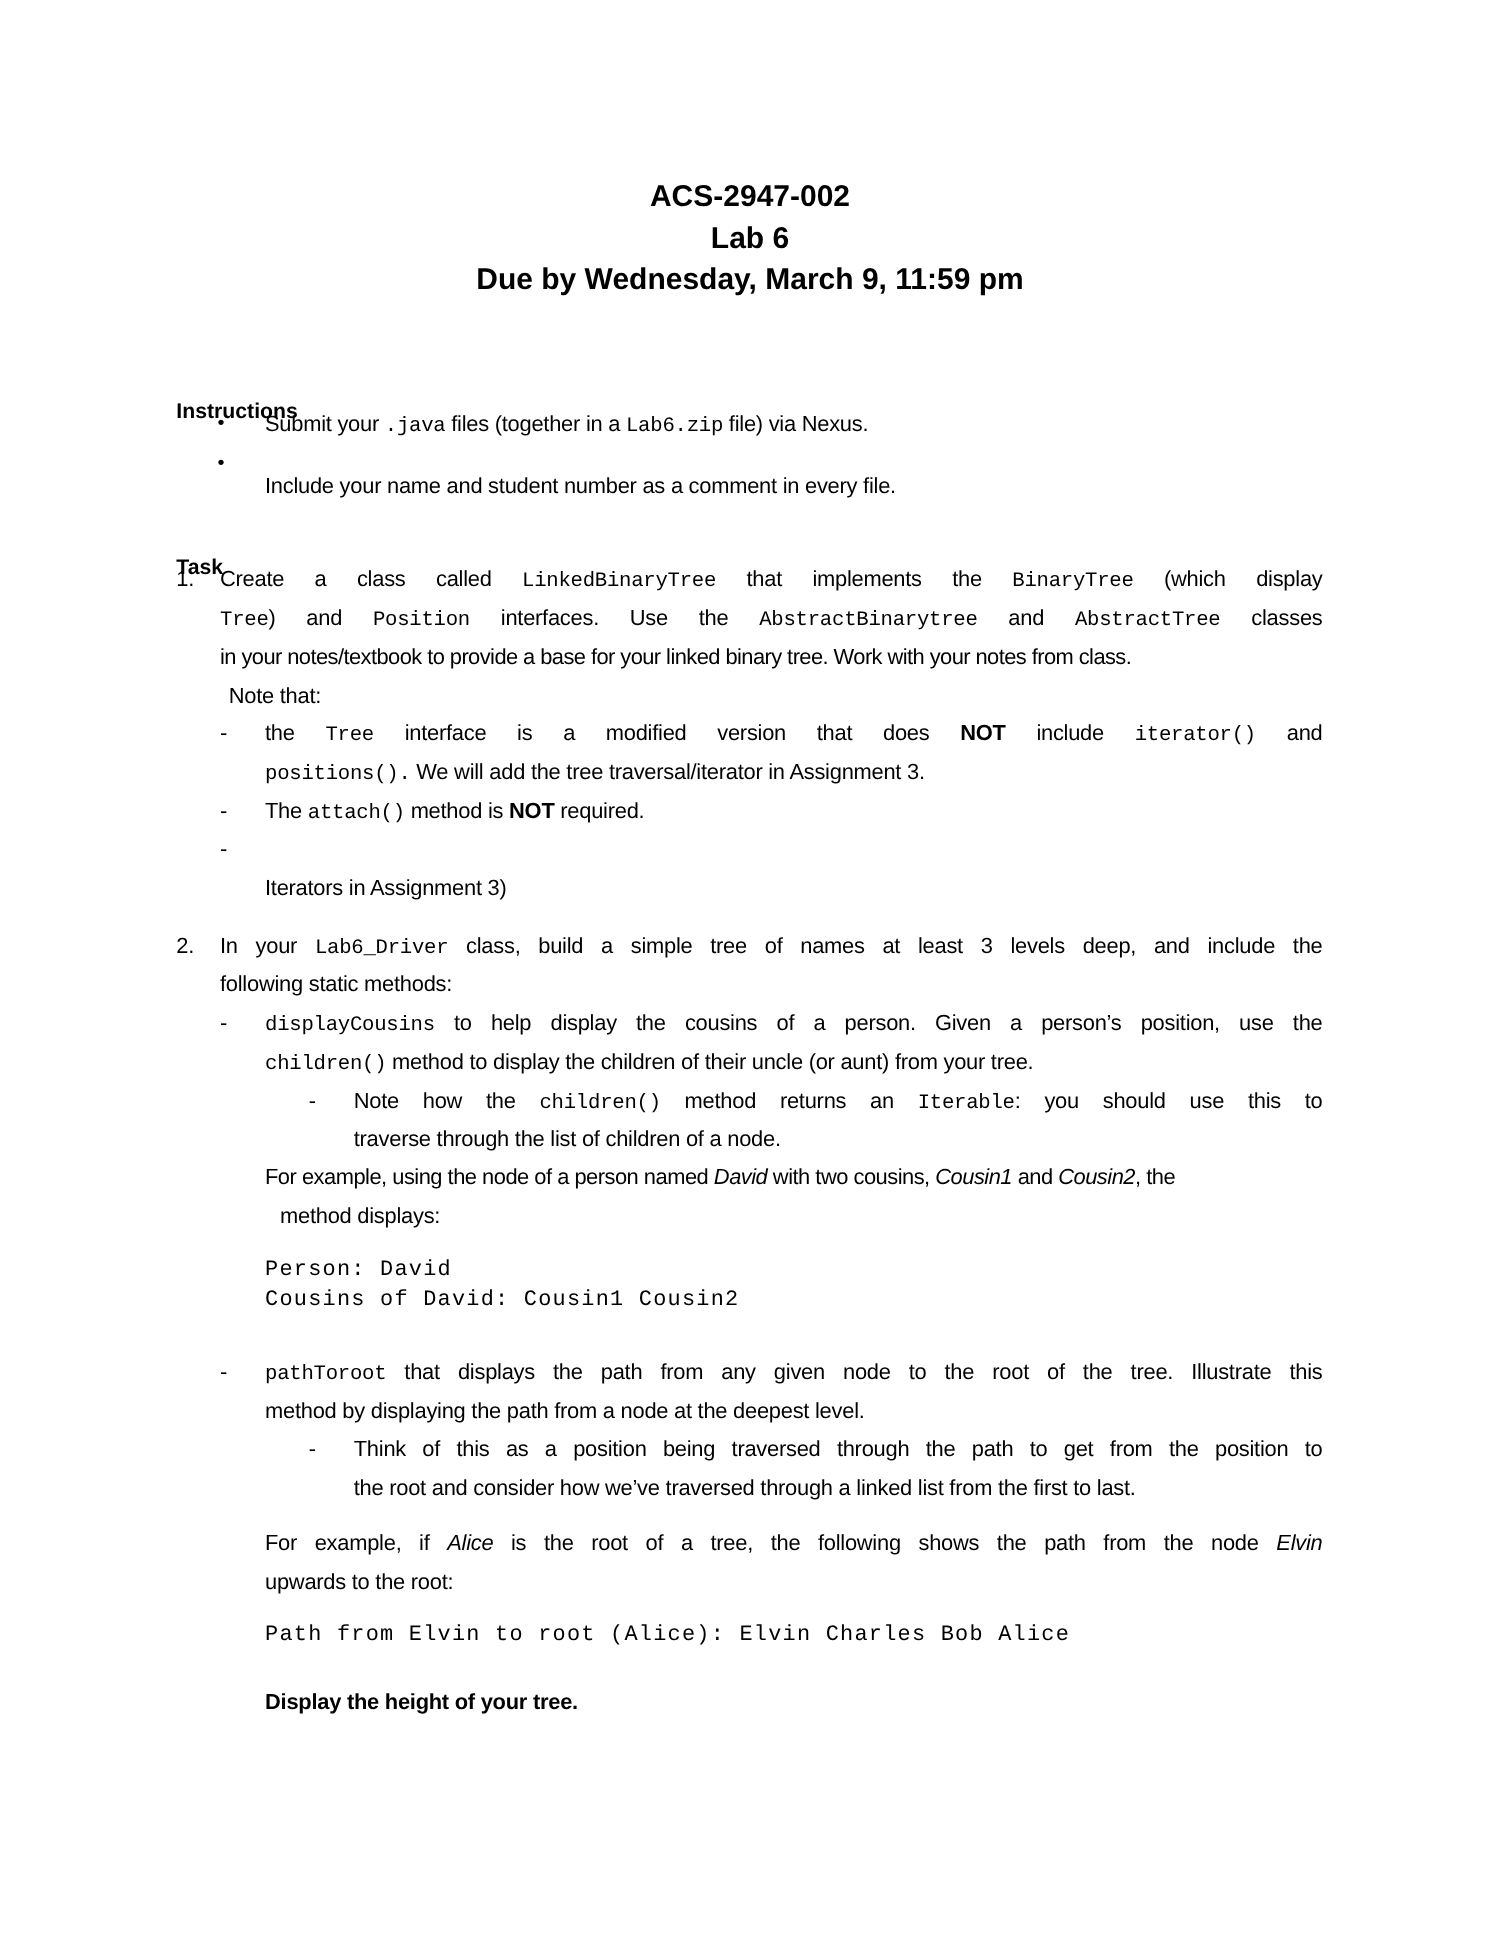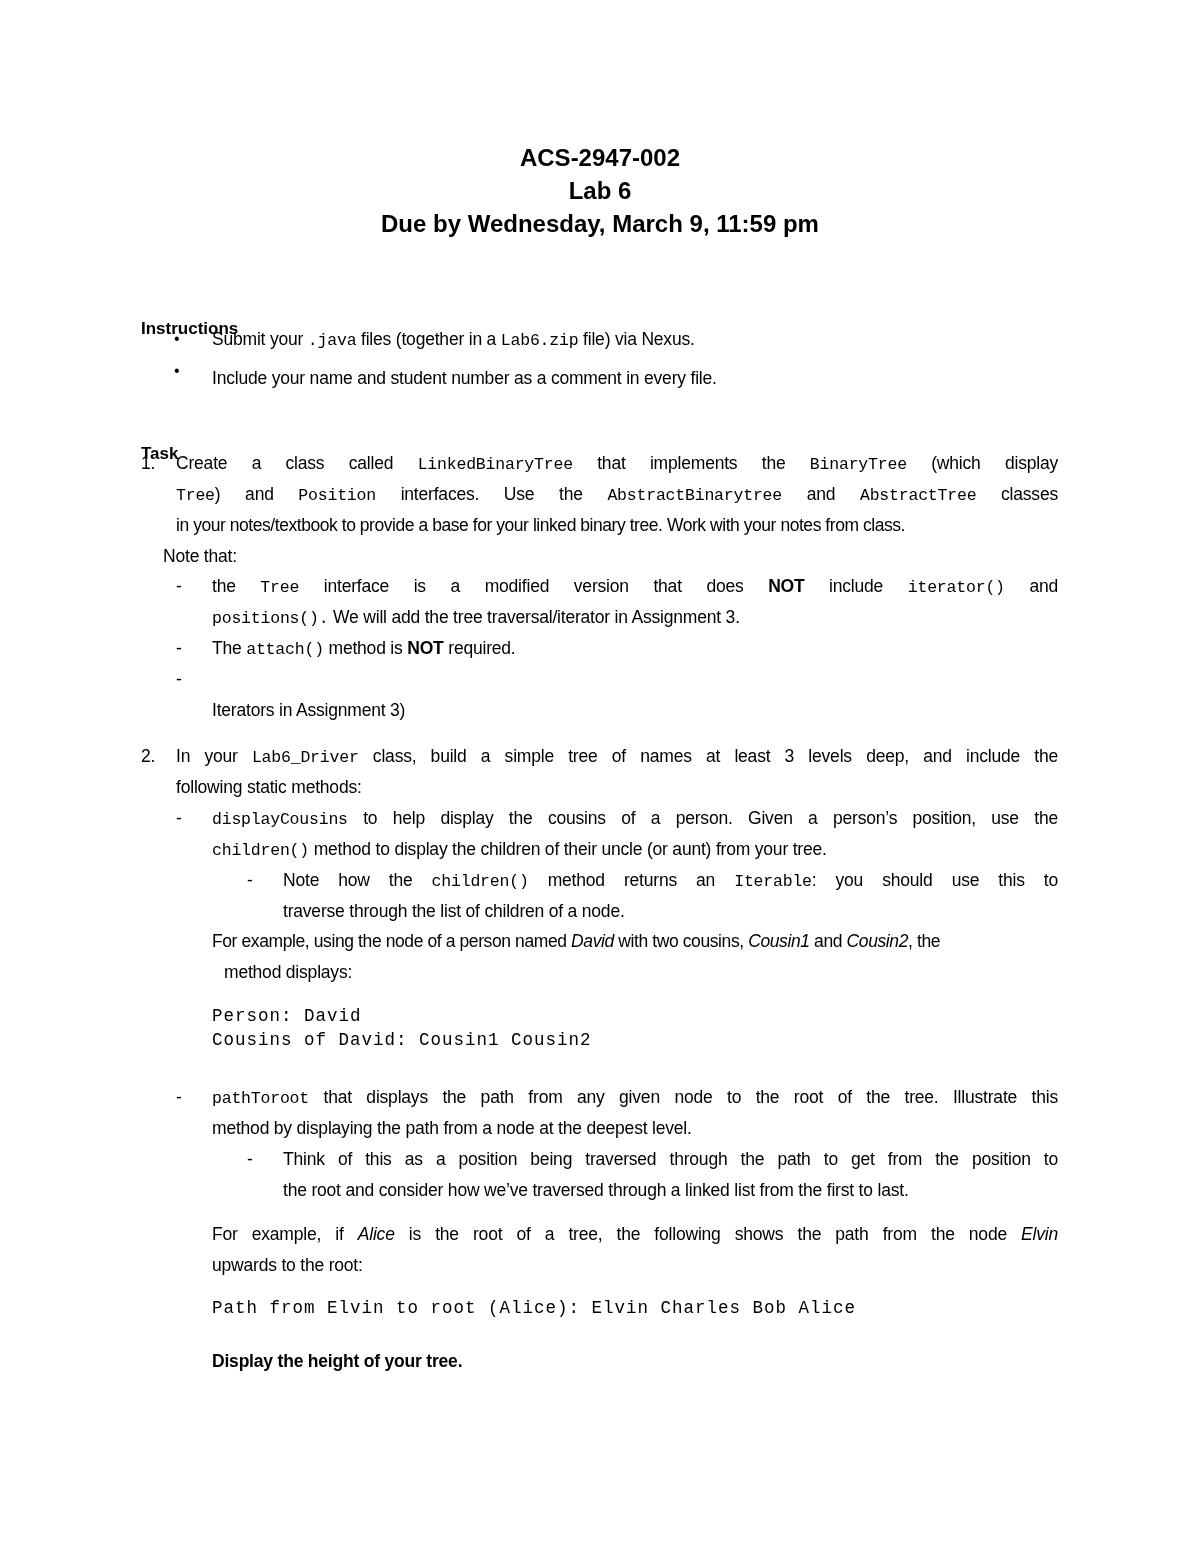--- a/index.html
+++ b/index.html
@@ -28,33 +28,33 @@
   <div class="abs center title" style="top:210px;">Due by Wednesday, March 9, 11:59 pm</div>
 
   <div class="abs heading" style="top:283px;">Instructions</div>
 
   <div class="abs bullet" style="left:174px; top:330px;">•</div>
   <div class="abs txt" style="left:212px; top:329px;">
     <span>Submit your </span><span class="mono">.java</span><span> files (together in a </span><span class="mono">Lab6.zip</span><span> file) via Nexus.</span>
   </div>
 
   <div class="abs bullet" style="left:174px; top:362px;">•</div>
-  <div class="abs txt" style="left:212px; top:368px;">Include your name and student number as a comment in every file.</div>
+  <div class="abs txt" style="left:212px; top:378px;">Include your name and student number as a comment in every file.</div>
 
   <div class="abs heading" style="top:408px;">Task</div>
 
   <div class="abs txt" style="left:141px; top:453px;">1.</div>
   <div class="abs txt just" style="left:176px; top:453px; width:882px;">
     <span>Create a class called </span><span class="mono">LinkedBinaryTree</span><span> that implements the </span><span class="mono">BinaryTree</span><span> (which display</span>
   </div>
   <div class="abs txt just" style="left:176px; top:484px; width:882px;">
     <span class="mono">Tree</span><span>) and </span><span class="mono">Position</span><span> interfaces. Use the </span><span class="mono">AbstractBinarytree</span><span> and </span><span class="mono">AbstractTree</span><span> classes</span>
   </div>
   <div class="abs txt" style="left:176px; top:515px; letter-spacing:-0.45px;">in your notes/textbook to provide a base for your linked binary tree. Work with your notes from class.</div>
-  <div class="abs txt" style="left:163px; top:546px;">Note that:</div>
+  <div class="abs txt" style="left:183px; top:546px;">Note that:</div>
 
   <div class="abs txt" style="left:176px; top:576px;">-</div>
   <div class="abs txt just" style="left:212px; top:576px; width:846px;">
     <span>the </span><span class="mono">Tree</span><span> interface is a modified version that does </span><b>NOT</b><span> include </span><span class="mono">iterator()</span><span> and</span>
   </div>
   <div class="abs txt" style="left:212px; top:607px;">
     <span class="mono">positions().</span><span> We will add the tree traversal/iterator in Assignment 3.</span>
   </div>
 
   <div class="abs txt" style="left:176px; top:638px;">-</div>

